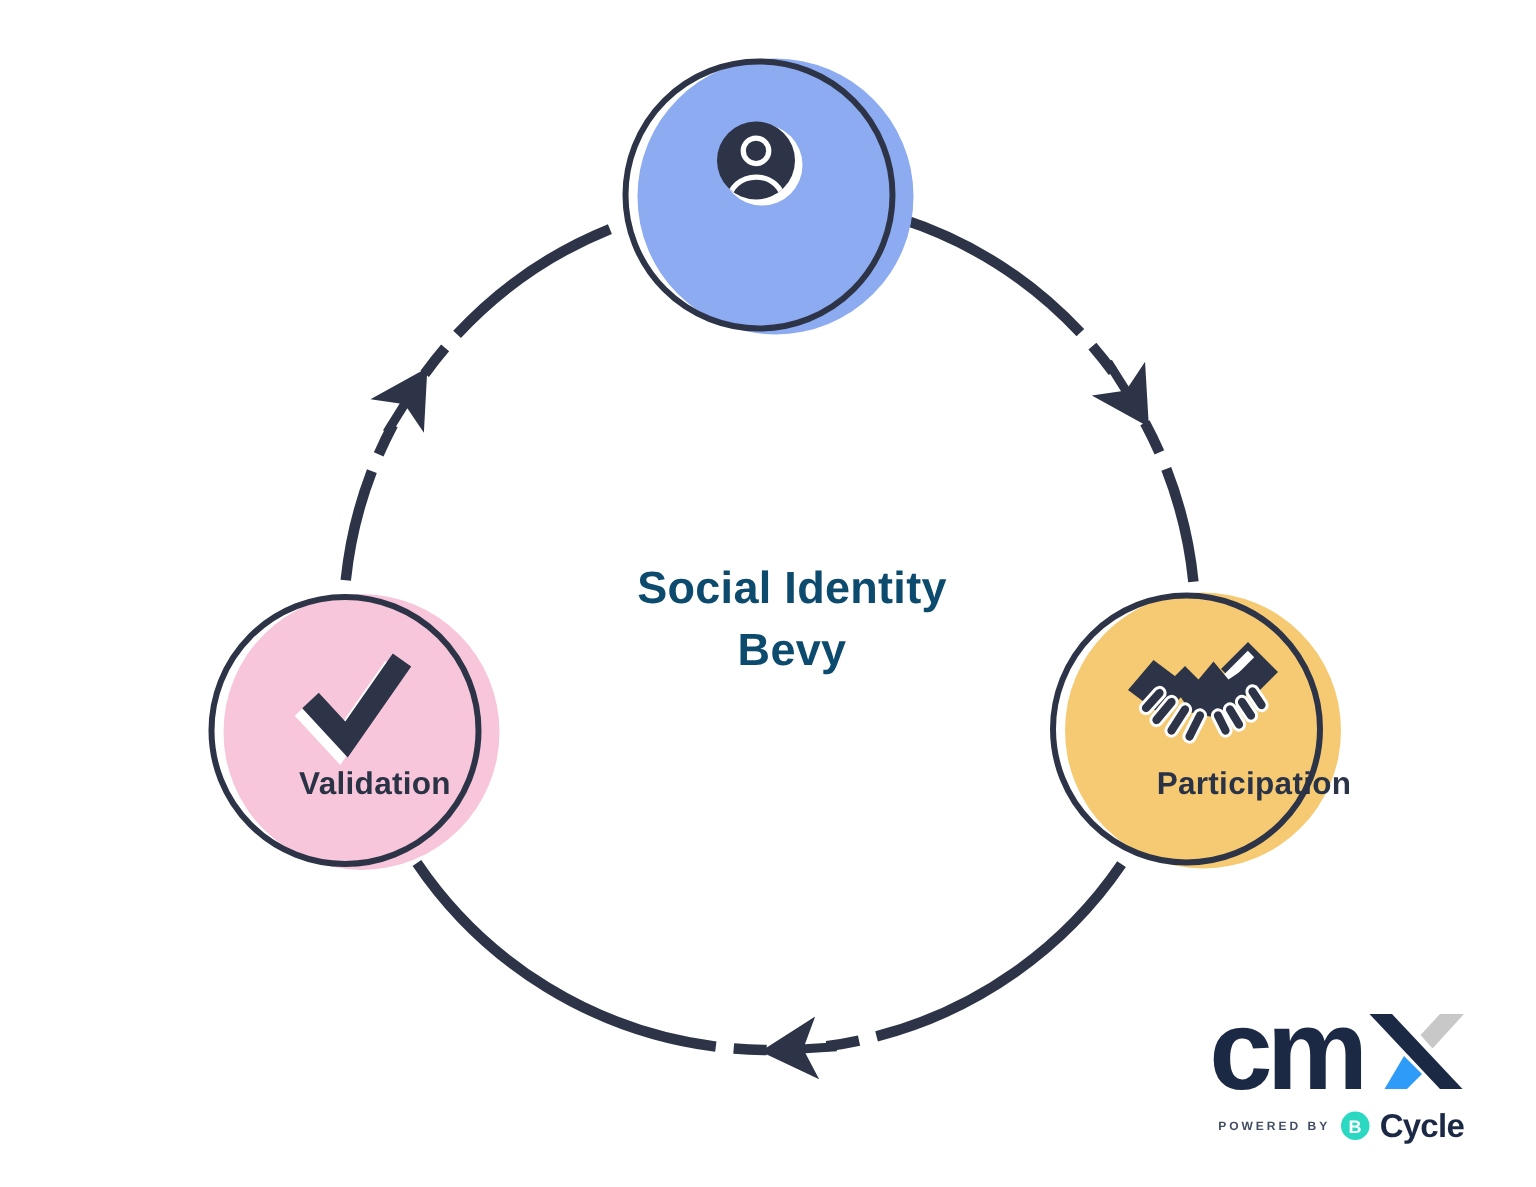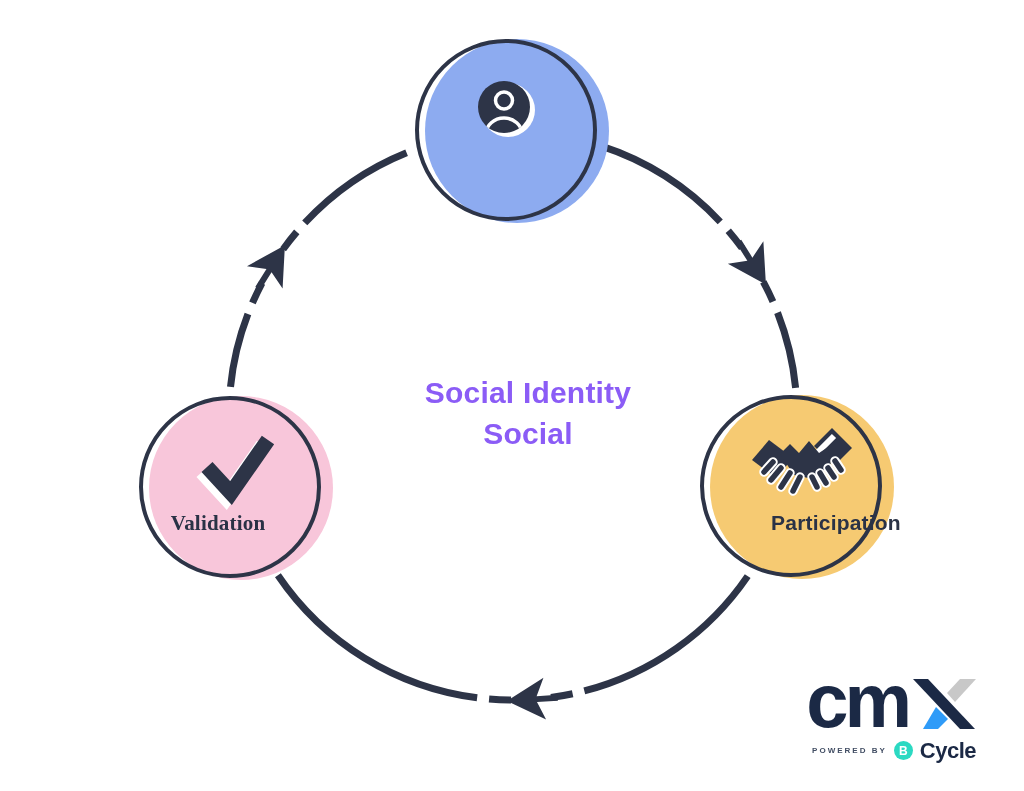--- a/index.html
+++ b/index.html
@@ -8,31 +8,31 @@
     width:1024px;height:791px;
     background:#ffffff;
     overflow:hidden;
     font-family:"Liberation Sans", sans-serif;
   }
   .layer{position:absolute;left:0;top:0;width:1024px;height:791px;}
   .title{
     position:absolute;left:368px;top:372px;width:320px;
     text-align:center;
     font-size:30px;line-height:41px;font-weight:bold;
-    color:#8b5cf6;letter-spacing:0.2px;
+    color:#0c4a6e;letter-spacing:0.2px;
   }
   .nlabel{
     position:absolute;width:220px;text-align:center;
     font-size:21px;font-weight:bold;color:#2a3246;letter-spacing:0.2px;
   }
   .nlabel.identification{left:396px;top:144px;}
-  .nlabel.validation{left:108px;top:511px;font-family:Liberation Serif, serif;}
+  .nlabel.validation{left:140px;top:511px;}
   .nlabel.participation{left:726px;top:511px;}
   .logo{position:absolute;right:48px;top:674px;text-align:right;}
-  .logo-row1{display:flex;align-items:flex-end;justify-content:flex-end;}
+  .logo-row1{display:flex;align-items:center;justify-content:flex-end;}
   .logo-cm{
     font-size:76px;line-height:0.72;font-weight:bold;
     color:#1b2945;letter-spacing:-4px;margin-right:4px;
   }
   .logo-x{display:block;}
   .logo-row2{
     display:flex;align-items:center;justify-content:flex-end;
     gap:7px;margin-top:9px;
   }
   .powered-by{
@@ -134,21 +134,21 @@
             <line x1="20" y1="11" x2="26" y2="21"></line>
           <line x1="28" y1="6" x2="34" y2="15"></line>
             <line x1="35" y1="-1" x2="41" y2="8"></line>
         </g>
       </g>
     </g>
   </svg>
 
   <div class="title">
     <div>Social Identity</div>
-    <div>Social</div>
+    <div>Bevy</div>
   </div>
 
   <div class="nlabel participation">Participation</div>
   <div class="nlabel validation">Validation</div>
 
   <div class="logo">
     <div class="logo-row1">
       <span class="logo-cm">cm</span>
       <svg class="logo-x" width="64" height="50" viewBox="0 0 64 50">
         <polygon points="1,0 16,0 63,50 48,50" fill="#1b2945"></polygon>

